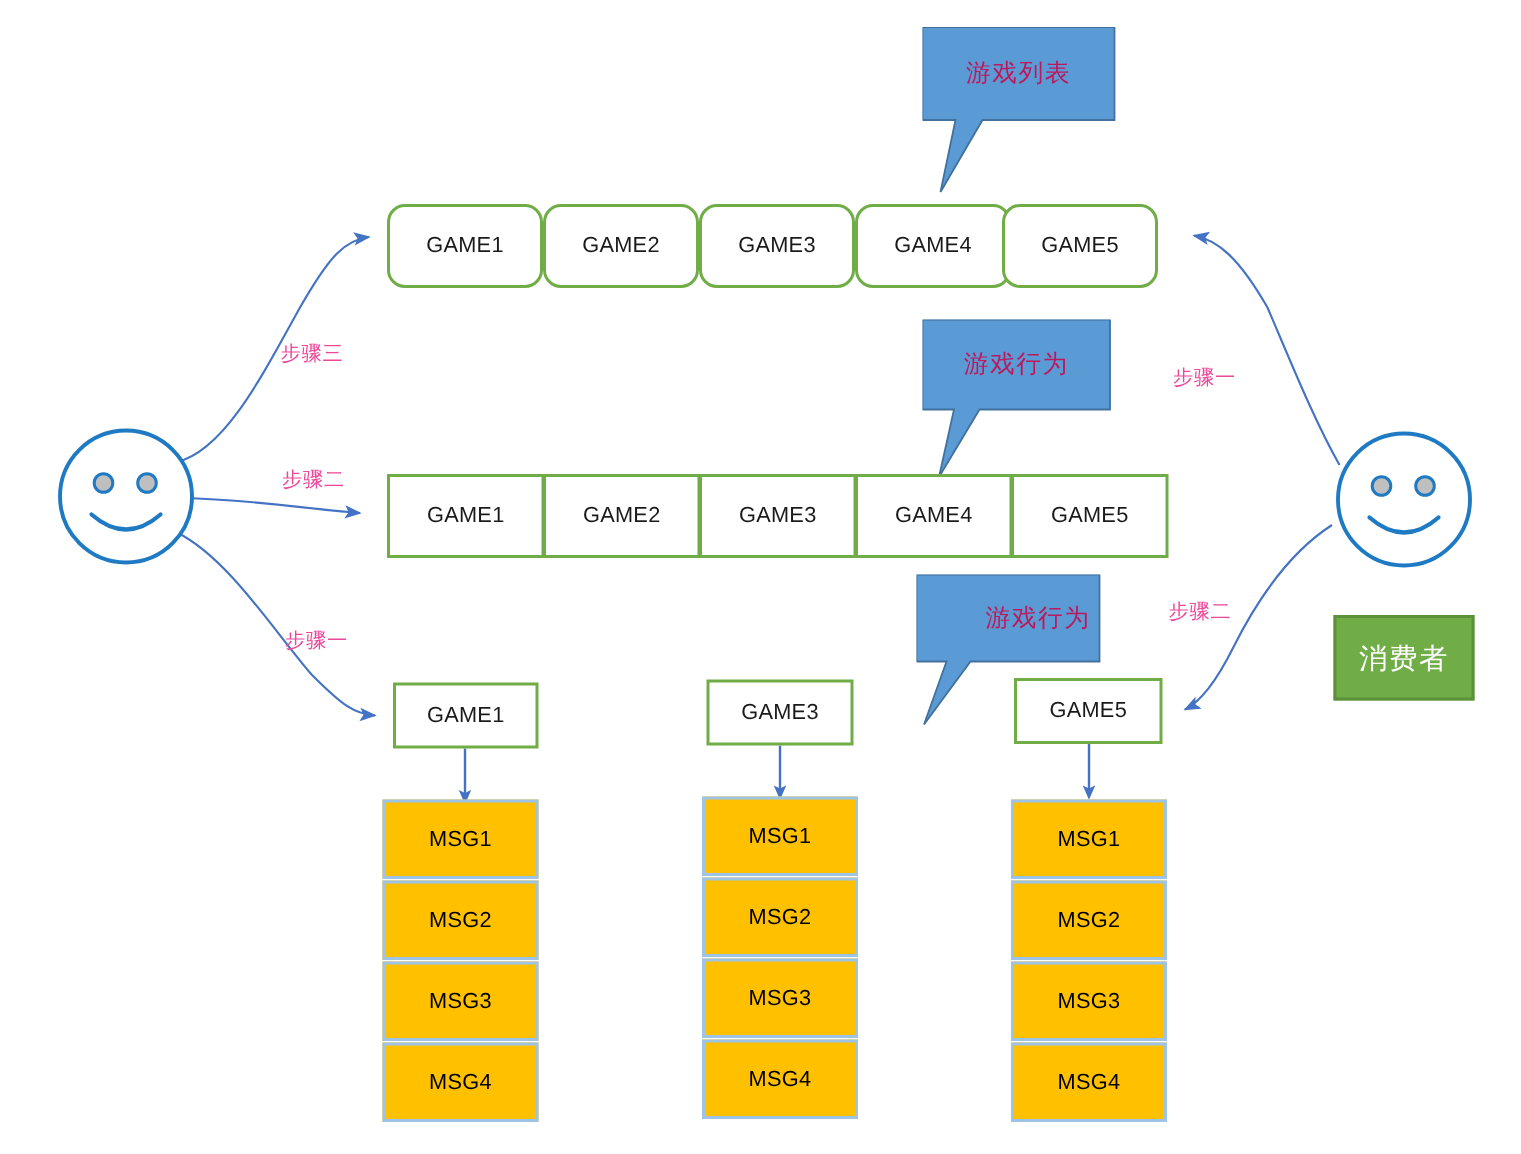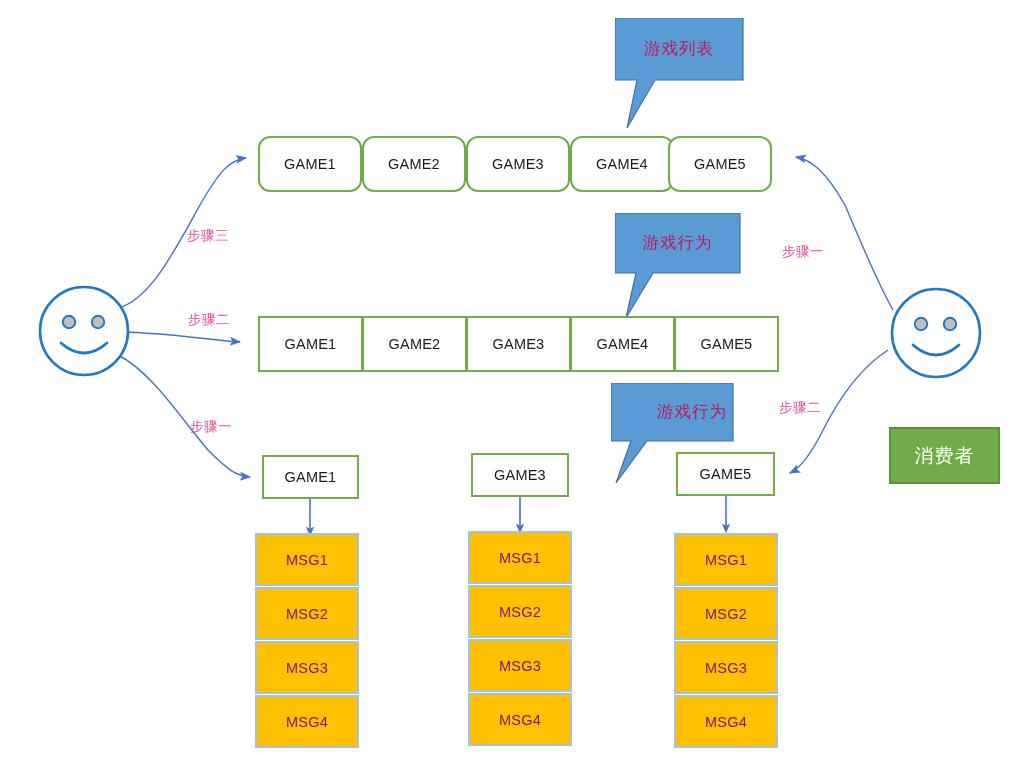--- a/index.html
+++ b/index.html
@@ -62,21 +62,21 @@
     display: flex;
     align-items: center;
     justify-content: center;
     letter-spacing: .2px;
   }
   .msg-box {
     position: absolute;
     box-sizing: border-box;
     border: 2px solid #9DC3E6;
     background: #FFC000;
-    color: #701a75;
+    color: #000000;
     font-size: 14.5px;
     display: flex;
     align-items: center;
     justify-content: center;
     letter-spacing: .2px;
   }
 
   
   .role-label {
     position: absolute;
@@ -220,21 +220,21 @@
   </div>
 
   <div class="face" style="left:888px; top:285px;">
     <svg width="96" height="96" viewBox="0 0 96 96">
       <circle cx="48" cy="48" r="44" fill="#ffffff" stroke="#1F7AC4" stroke-width="2.6"></circle>
       <circle cx="33" cy="39" r="6.2" fill="#BFBFBF" stroke="#1F7AC4" stroke-width="2"></circle>
       <circle cx="62" cy="39" r="6.2" fill="#BFBFBF" stroke="#1F7AC4" stroke-width="2"></circle>
       <path d="M25,60 Q48,80 71,60" fill="none" stroke="#1F7AC4" stroke-width="2.8" stroke-linecap="round"></path>
     </svg>
   </div>
-  <div class="role-label" style="left:889px; top:427px; width:111px; height:57px;">消费者</div>
+  <div class="role-label" style="left:889px; top:410px; width:94px; height:57px;">消费者</div>
 
   <div class="step-label" style="left:187px; top:227px;">步骤三</div>
   <div class="step-label" style="left:188px; top:311px;">步骤二</div>
   <div class="step-label" style="left:190px; top:418px;">步骤一</div>
   <div class="step-label" style="left:782px; top:243px;">步骤一</div>
   <div class="step-label" style="left:779px; top:399px;">步骤二</div>
 
 </div>
 
 </body></html>

